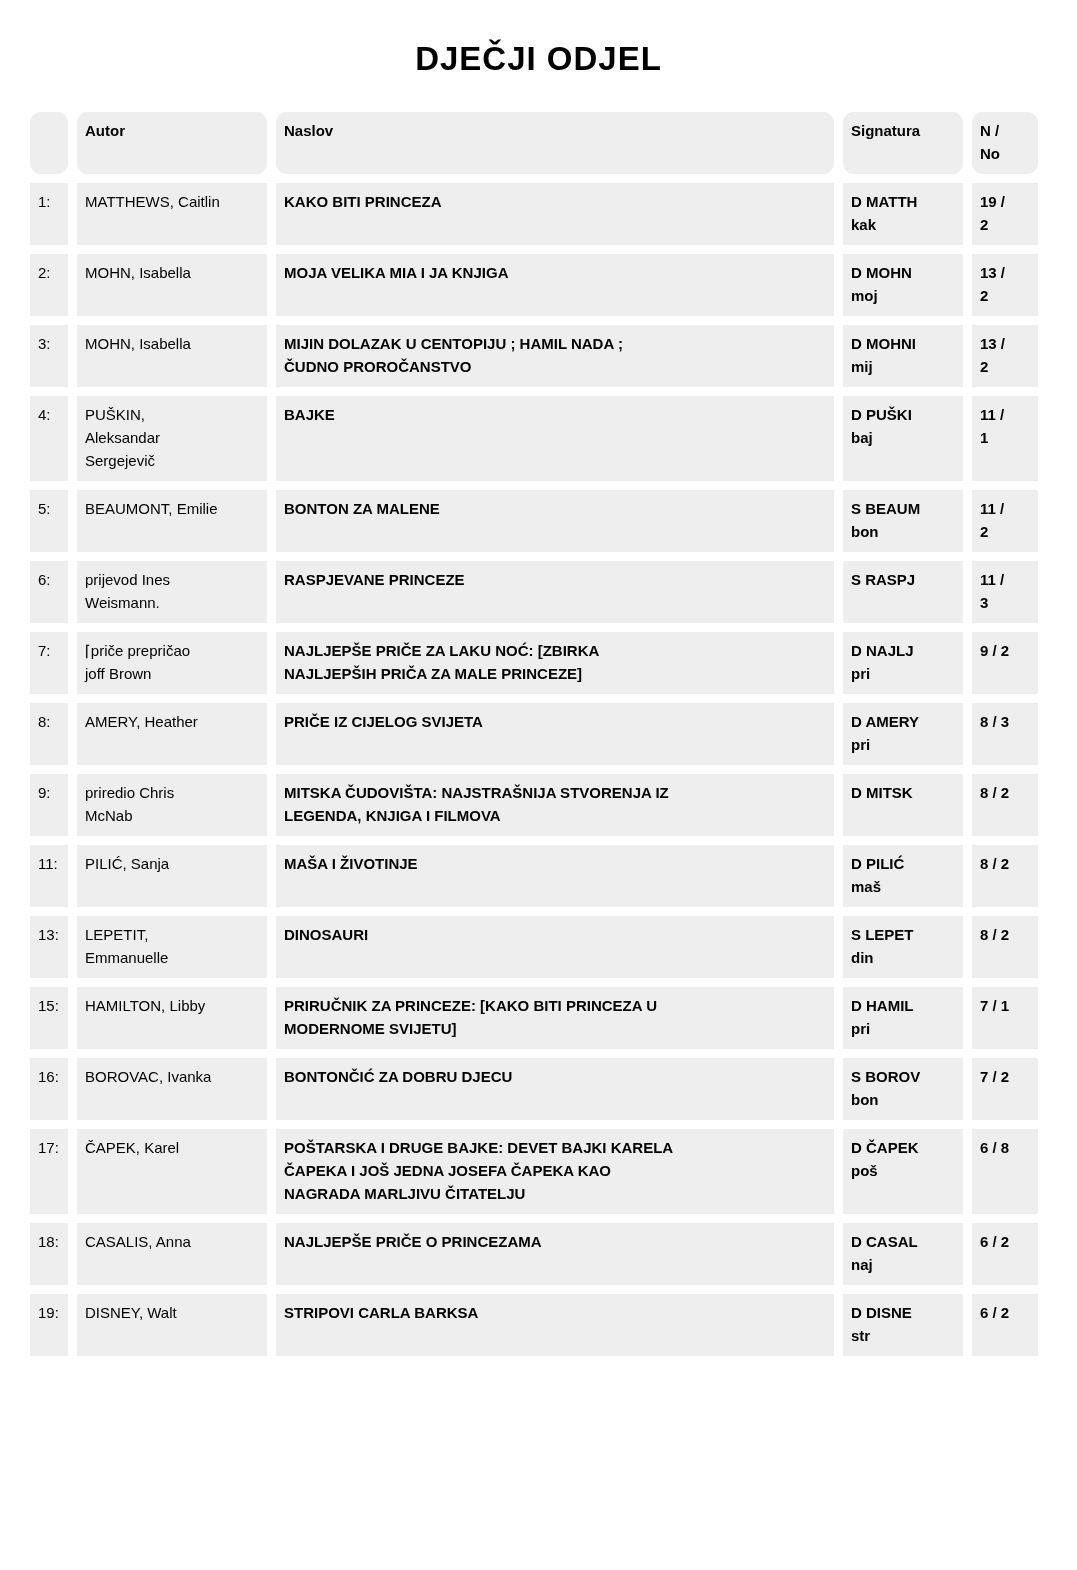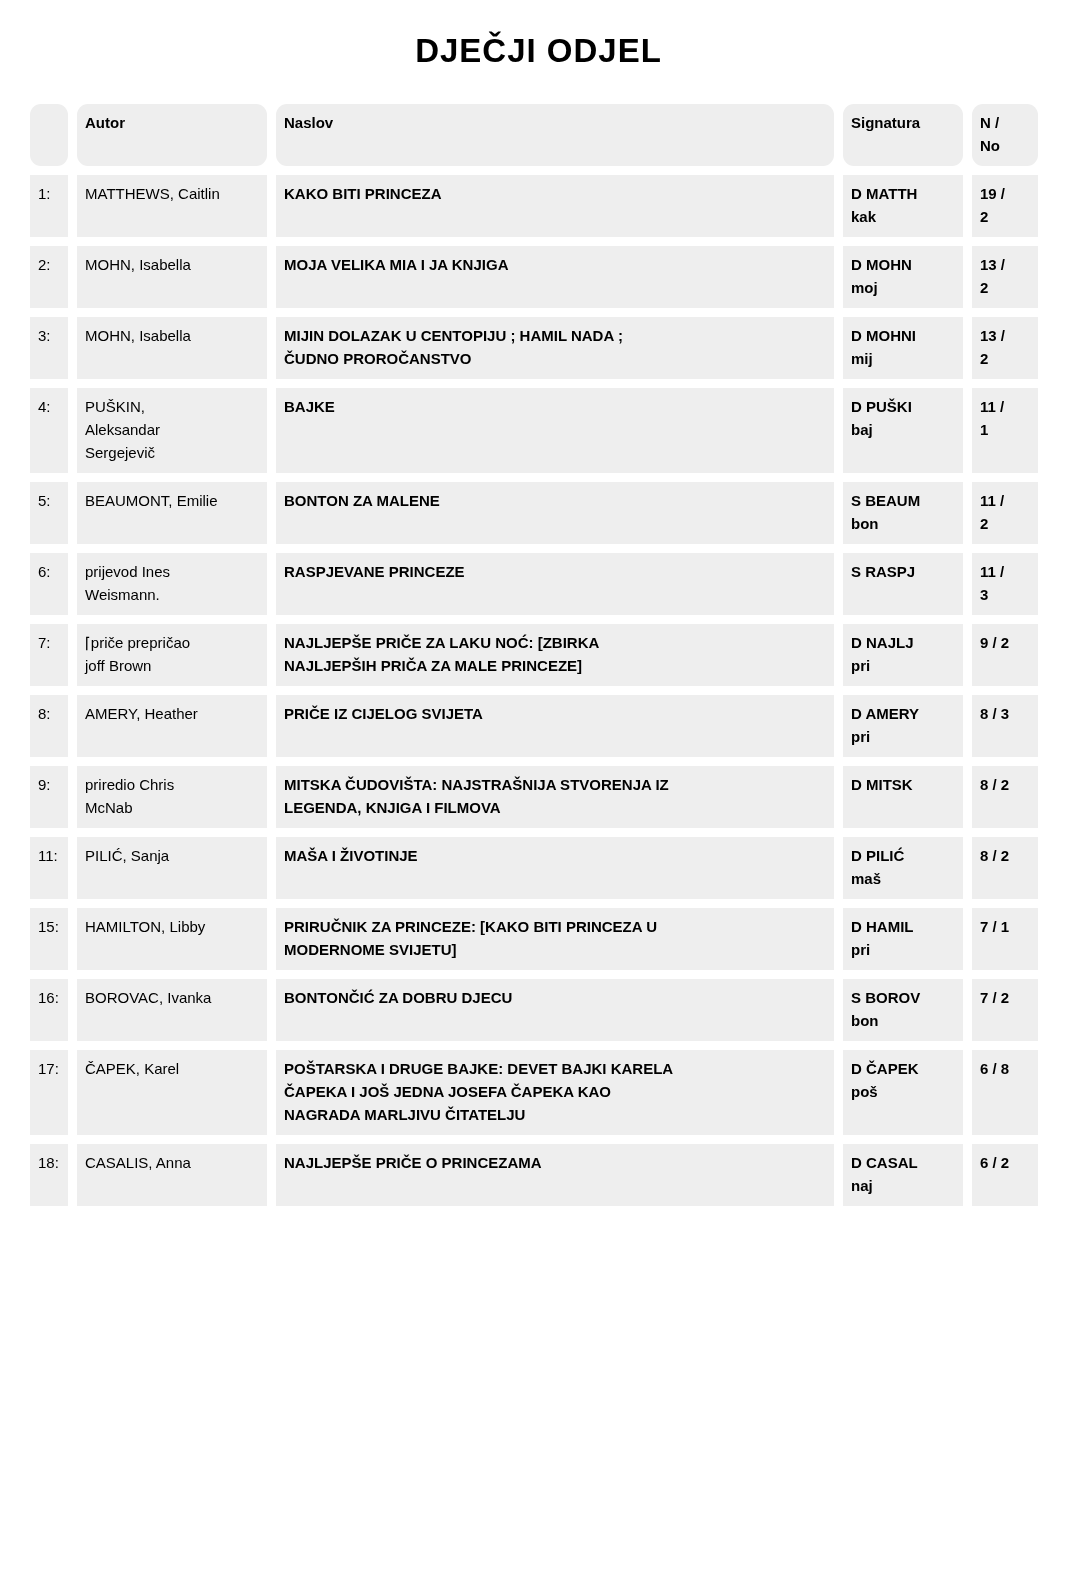--- a/index.html
+++ b/index.html
@@ -8,21 +8,21 @@
     background: #ffffff;
     font-family: "Liberation Sans", "DejaVu Sans", sans-serif;
     color: #000000;
   }
   body {
     width: 1077px;
     height: 1570px;
     overflow: hidden;
   }
   h1.page-title {
-    margin: 30px 0 0 0;
+    margin: 38px 0 0 0;
     text-align: center;
     font-size: 33px;
     font-weight: bold;
     letter-spacing: 1px;
     line-height: 41px;
   }
   table.catalog {
     margin: 24px 0 0 21px;
     border-collapse: separate;
     border-spacing: 9px;
@@ -156,20 +156,29 @@
         </tr>
         <tr>
           <td class="num-cell">11:</td>
           <td class="author-cell">PILIĆ, Sanja</td>
           <td class="title-cell">MAŠA I ŽIVOTINJE</td>
           <td class="sig-cell">D PILIĆ
 maš</td>
           <td class="count-cell">8 / 2</td>
         </tr>
         <tr>
+          <td class="num-cell">13:</td>
+          <td class="author-cell">LEPETIT,
+Emmanuelle</td>
+          <td class="title-cell">DINOSAURI</td>
+          <td class="sig-cell">S LEPET
+din</td>
+          <td class="count-cell">8 / 2</td>
+        </tr>
+        <tr>
           <td class="num-cell">15:</td>
           <td class="author-cell">HAMILTON, Libby</td>
           <td class="title-cell">PRIRUČNIK ZA PRINCEZE: [KAKO BITI PRINCEZA U
 MODERNOME SVIJETU]</td>
           <td class="sig-cell">D HAMIL
 pri</td>
           <td class="count-cell">7 / 1</td>
         </tr>
         <tr>
           <td class="num-cell">16:</td>
@@ -190,15 +199,23 @@
           <td class="count-cell">6 / 8</td>
         </tr>
         <tr>
           <td class="num-cell">18:</td>
           <td class="author-cell">CASALIS, Anna</td>
           <td class="title-cell">NAJLJEPŠE PRIČE O PRINCEZAMA</td>
           <td class="sig-cell">D CASAL
 naj</td>
           <td class="count-cell">6 / 2</td>
         </tr>
+        <tr>
+          <td class="num-cell">19:</td>
+          <td class="author-cell">DISNEY, Walt</td>
+          <td class="title-cell">STRIPOVI CARLA BARKSA</td>
+          <td class="sig-cell">D DISNE
+str</td>
+          <td class="count-cell">6 / 2</td>
+        </tr>
       </tbody>
   </table>
 </div>
 
 </body></html>

